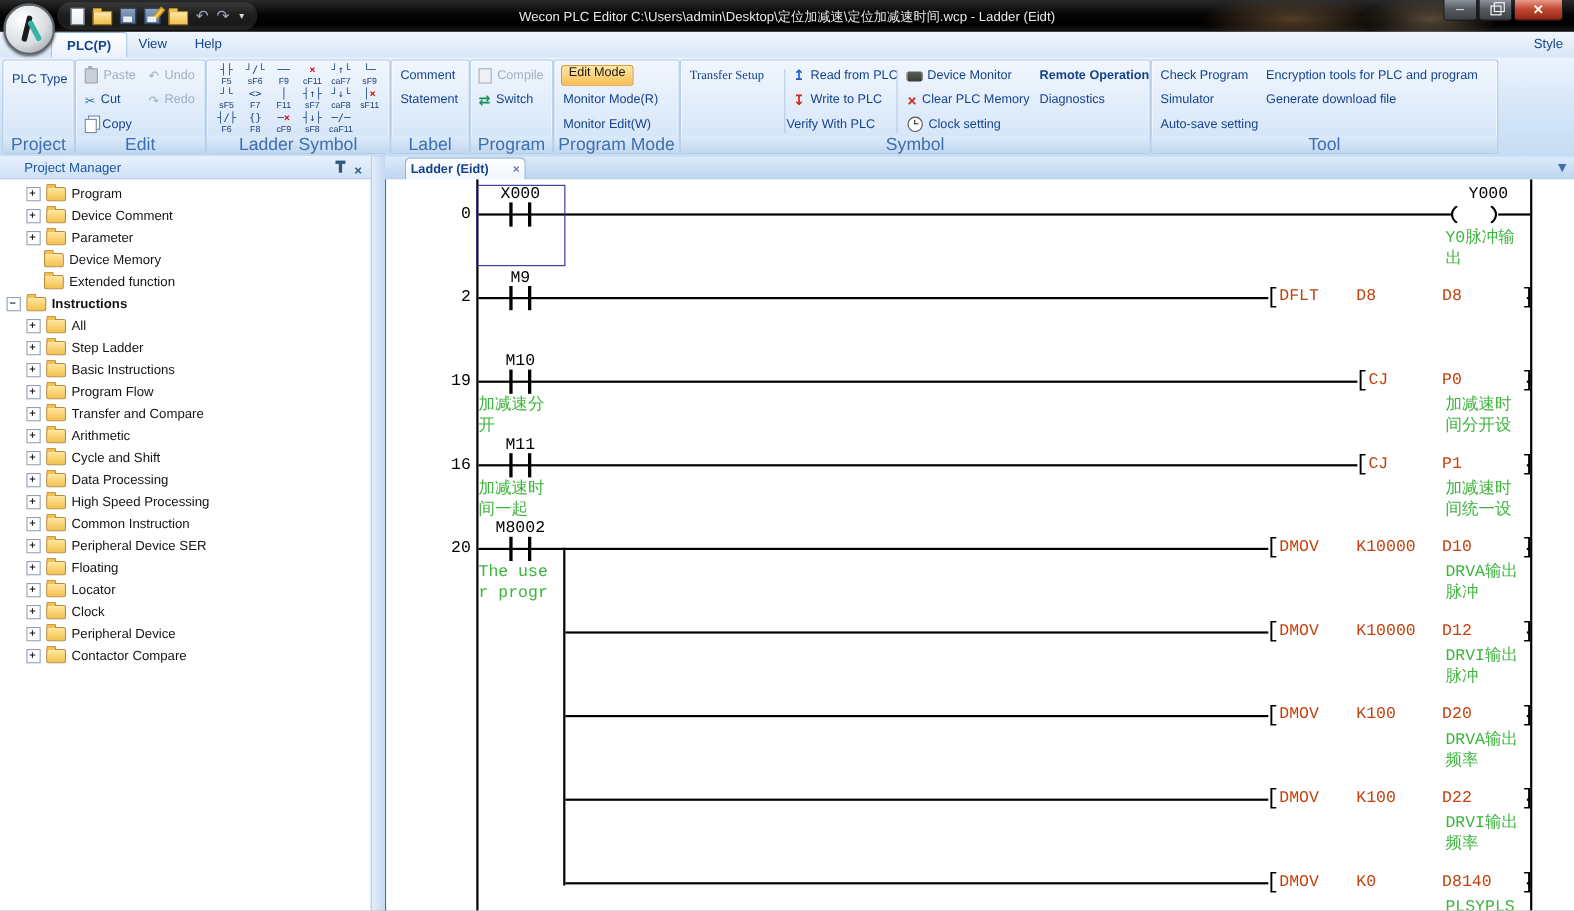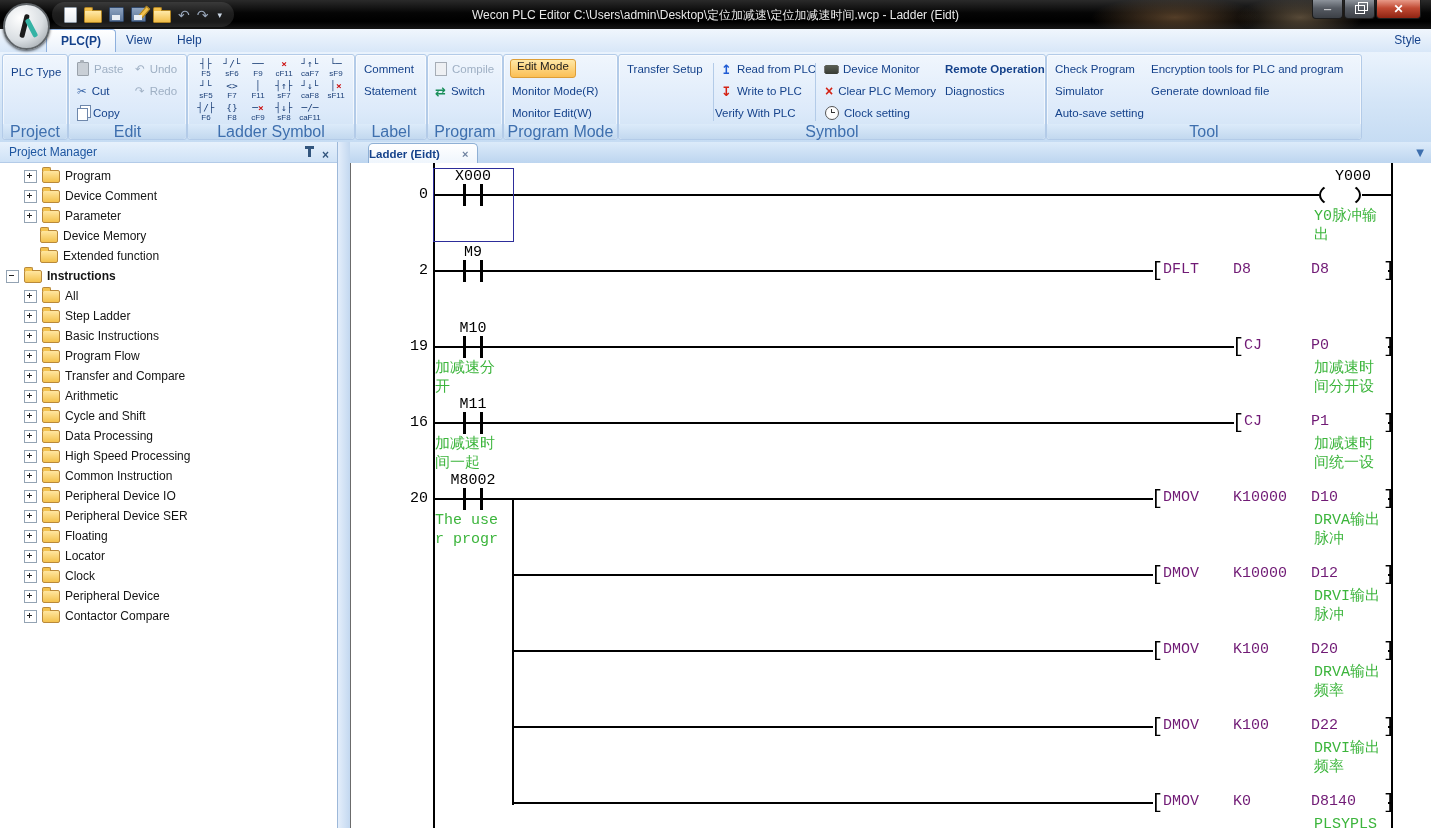--- a/index.html
+++ b/index.html
@@ -69,21 +69,21 @@
   .clk::after{content:"";position:absolute;left:5px;top:4.8px;width:3.5px;height:1.4px;background:#333;}
   .redx{color:#d42214;font-weight:bold;font-size:14px;line-height:14px;}
   .bluarr{color:#1f5bd4;font-weight:bold;font-size:13px;line-height:13px;}
   .redarr{color:#d42214;font-weight:bold;font-size:13px;line-height:13px;}
   .swic{color:#1a8f5a;font-weight:bold;font-size:13px;}
 
   
   .pmpanel{position:absolute;left:0;top:142px;width:337px;height:686px;background:#fff;border-right:1px solid #9db8d9;}
   .pmheader{position:absolute;left:0;top:0;width:100%;height:21px;box-sizing:border-box;
     background:linear-gradient(#e7f1fc,#cfe2f6);border-bottom:1px solid #b3cbe8;
-    color:#1e56a0;font-size:12px;line-height:20px;padding-left:9px;}
+    color:#1e56a0;font-size:12px;line-height:20px;padding-left:22px;}
   .pin{position:absolute;right:26px;top:7px;width:3px;height:8px;background:#33567e;}
   .pin::before{content:"";position:absolute;left:-3px;top:-3px;width:9px;height:3px;background:#33567e;}
   .phx{position:absolute;right:8px;top:3px;color:#33567e;font-size:12px;font-weight:bold;}
   .tree{position:absolute;left:0;top:22px;right:0;bottom:0;margin:0;padding:2px 0 0 0;list-style:none;font-size:12px;color:#141414;overflow:hidden;}
   .ti{height:20px;display:flex;align-items:center;}
   .lvl0{padding-left:6px;font-weight:bold;}
   .lvl1{padding-left:24px;}
   .exp{width:11px;height:11px;border:1px solid #93a3b3;background:#fff;position:relative;flex:0 0 11px;}
   .exp::before{content:"";position:absolute;left:2px;top:4px;width:5px;height:1px;background:#222;}
   .exp.plus::after{content:"";position:absolute;left:4px;top:2px;width:1px;height:5px;background:#222;}
@@ -93,33 +93,33 @@
   .folder::before{content:"";position:absolute;left:-1px;top:-4px;width:7px;height:3px;background:#f3c24d;border:1px solid #b9893a;border-bottom:none;border-radius:2px 2px 0 0;}
   .pstrip{position:absolute;left:338px;top:142px;width:12px;height:686px;
     background:linear-gradient(90deg,#e4eefb,#c3d8f0);border-right:1px solid #a8c2e0;}
 
   
   .editor{position:absolute;left:350px;top:142px;right:0;bottom:0;}
   .tabbar{position:absolute;left:0;top:0;right:0;height:21px;
     background:linear-gradient(#dcebfa,#bdd5ef);border-bottom:1px solid #8fb0d5;}
   .dtab{position:absolute;left:18px;top:1px;width:108px;height:20px;
     background:linear-gradient(#ffffff,#eef5fc);border:1px solid #8fb0d5;border-bottom:none;
-    border-radius:5px 5px 0 0;display:flex;align-items:center;gap:22px;
+    border-radius:5px 5px 0 0;display:flex;align-items:center;justify-content:center;gap:22px;
     font-size:11.5px;font-weight:bold;color:#15428b;}
   .dtab .x{color:#6e82a0;font-size:11px;}
   .tbdd{position:absolute;right:7px;top:5px;color:#3e6fae;font-size:10px;}
   .canvas{position:absolute;left:0;top:21px;right:0;bottom:0;background:#fff;overflow:hidden;
     border-left:1px solid #6b6b6b;font-family:"Liberation Mono",monospace;}
   .hl{position:absolute;height:2px;background:#000;}
   .vl{position:absolute;width:2px;background:#000;}
   .cb{position:absolute;width:3px;height:22px;background:#000;}
   .rnum{position:absolute;width:47px;text-align:right;font-size:15px;height:18px;line-height:18px;color:#000;}
   .dev{position:absolute;width:80px;text-align:center;font-size:15px;height:18px;line-height:18px;color:#000;white-space:nowrap;}
   .cm{position:absolute;font-size:15px;height:18px;line-height:18px;color:#3cb53c;white-space:pre;}
-  .tok{position:absolute;font-size:15px;height:18px;line-height:18px;color:#701a75;white-space:pre;}
+  .tok{position:absolute;font-size:15px;height:18px;line-height:18px;color:#c2410c;white-space:pre;}
   .brk{position:absolute;font-size:20px;height:24px;line-height:24px;color:#000;}
   .coil{position:absolute;width:42px;height:26px;box-sizing:border-box;border:2px solid #000;
     border-top-color:transparent;border-bottom-color:transparent;border-radius:50%;}
   .selrect{position:absolute;border:1px solid #2d2d9a;}
 </style>
 </head>
 <body>
 
 <div id="app">
 
@@ -279,21 +279,21 @@
     <div class="rgroup" style="left:503px;width:113px;">
       <div class="ritem" style="left:6px;top:4px;">
           <span class="modehl">Edit Mode</span>
         </div>
       <div class="ritem" style="left:8px;top:27px;">Monitor Mode(R)</div>
       <div class="ritem" style="left:8px;top:49px;">Monitor Edit(W)</div>
       <div class="glabel">Program Mode</div>
     </div>
 
     <div class="rgroup" style="left:618px;width:426px;">
-      <div class="ritem" style="left:8px;top:5px;">Transfer Setup</div>
+      <div class="ritem" style="left:8px;top:5px;font-family:Liberation Serif, serif;">Transfer Setup</div>
       <div class="vsep" style="left:94px;"></div>
       <div class="ritem" style="left:102px;top:5px;">
           <span class="bluarr uic">↥</span>
           <span>Read from PLC</span>
         </div>
       <div class="ritem" style="left:102px;top:27px;">
           <span class="redarr uic">↧</span>
           <span>Write to PLC</span>
         </div>
       <div class="ritem" style="left:96px;top:49px;">Verify With PLC</div>
@@ -404,25 +404,20 @@
         </li>
       <li class="ti lvl1">
           <span class="exp plus"></span>
           <span class="folder"></span>
           <span>High Speed Processing</span>
         </li>
       <li class="ti lvl1">
           <span class="exp plus"></span>
           <span class="folder"></span>
           <span>Common Instruction</span>
-        </li>
-      <li class="ti lvl1">
-          <span class="exp plus"></span>
-          <span class="folder"></span>
-          <span>Peripheral Device IO</span>
         </li>
       <li class="ti lvl1">
           <span class="exp plus"></span>
           <span class="folder"></span>
           <span>Peripheral Device SER</span>
         </li>
       <li class="ti lvl1">
           <span class="exp plus"></span>
           <span class="folder"></span>
           <span>Floating</span>

